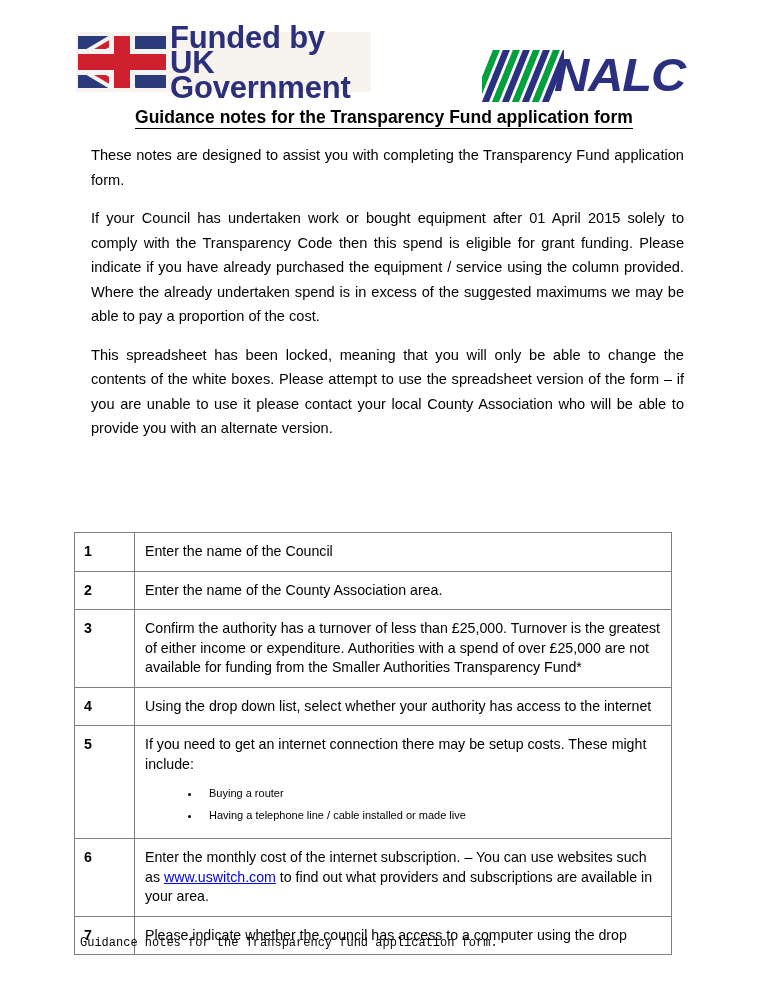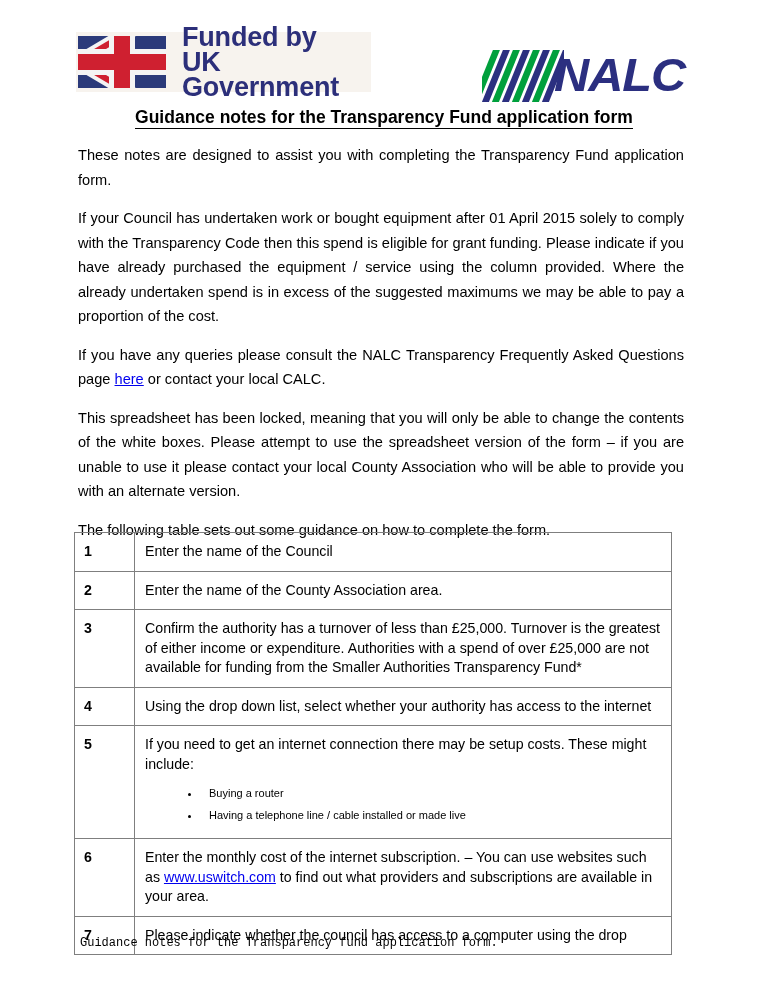--- a/index.html
+++ b/index.html
@@ -73,24 +73,24 @@
   .flag .crossWh {
     position: absolute; left: 0; top: 13px; width: 88px; height: 26px; background: #f4f4f4;
   }
   .flag .crossRv {
     position: absolute; left: 36px; top: 0; width: 16px; height: 52px; background: #cf2030;
   }
   .flag .crossRh {
     position: absolute; left: 0; top: 18px; width: 88px; height: 16px; background: #cf2030;
   }
   .ukgov-text {
-    margin-left: 16px;
+    margin-left: 4px;
     font-family: "Liberation Sans", sans-serif;
     font-weight: bold;
-    font-size: 27px;
+    font-size: 31px;
     line-height: 25px;
     color: #2c2f7a;
     letter-spacing: -0.2px;
   }
 
   .nalc-logo {
     position: absolute;
     left: 482px;
     top: 20px;
     width: 212px;
@@ -144,21 +144,21 @@
   }
 
   
   .body-block {
     position: absolute;
     left: 76px;
     top: 143px;
     width: 608px;
   }
   p.para {
-    margin: 0 0 14px 2px;
+    margin: 0 0 14px 15px;
     font-size: 14.6px;
     line-height: 24.5px;
     text-align: justify;
     text-justify: inter-word;
   }
   p.para.last { margin-bottom: 0; }
   a.link {
     color: #0000ee;
     text-decoration: underline;
     text-align: right;
@@ -255,25 +255,23 @@
     <span>Guidance notes for the Transparency Fund application form</span>
   </div>
 
   <div class="body-block">
 
     <p class="para">These notes are designed to assist you with completing the Transparency Fund application form.</p>
 
 
     <p class="para">If your Council has undertaken work or bought equipment after 01 April 2015 solely to comply with the Transparency Code then this spend is eligible for grant funding. Please indicate if you have already purchased the equipment / service using the column provided.  Where the already undertaken spend is in excess of the suggested maximums we may be able to pay a proportion of the cost.</p>
 
-    <p class="para"><span>If you have any queries please consult the NALC Transparency Frequently Asked Questions page </span><a class="link" href="#">here</a><span> or contact your local CALC.</span></p>
 
     <p class="para">This spreadsheet has been locked, meaning that you will only be able to change the contents of the white boxes. Please attempt to use the spreadsheet version of the form – if you are unable to use it please contact your local County Association who will be able to provide you with an alternate version.</p>
 
-    <p class="para last">The following table sets out some guidance on how to complete the form.</p>
 
   </div>
 
   <table class="guide">
     <tbody>
       <tr>
         <td class="num">1</td>
         <td class="txt">Enter the name of the Council</td>
       </tr>
       <tr>

